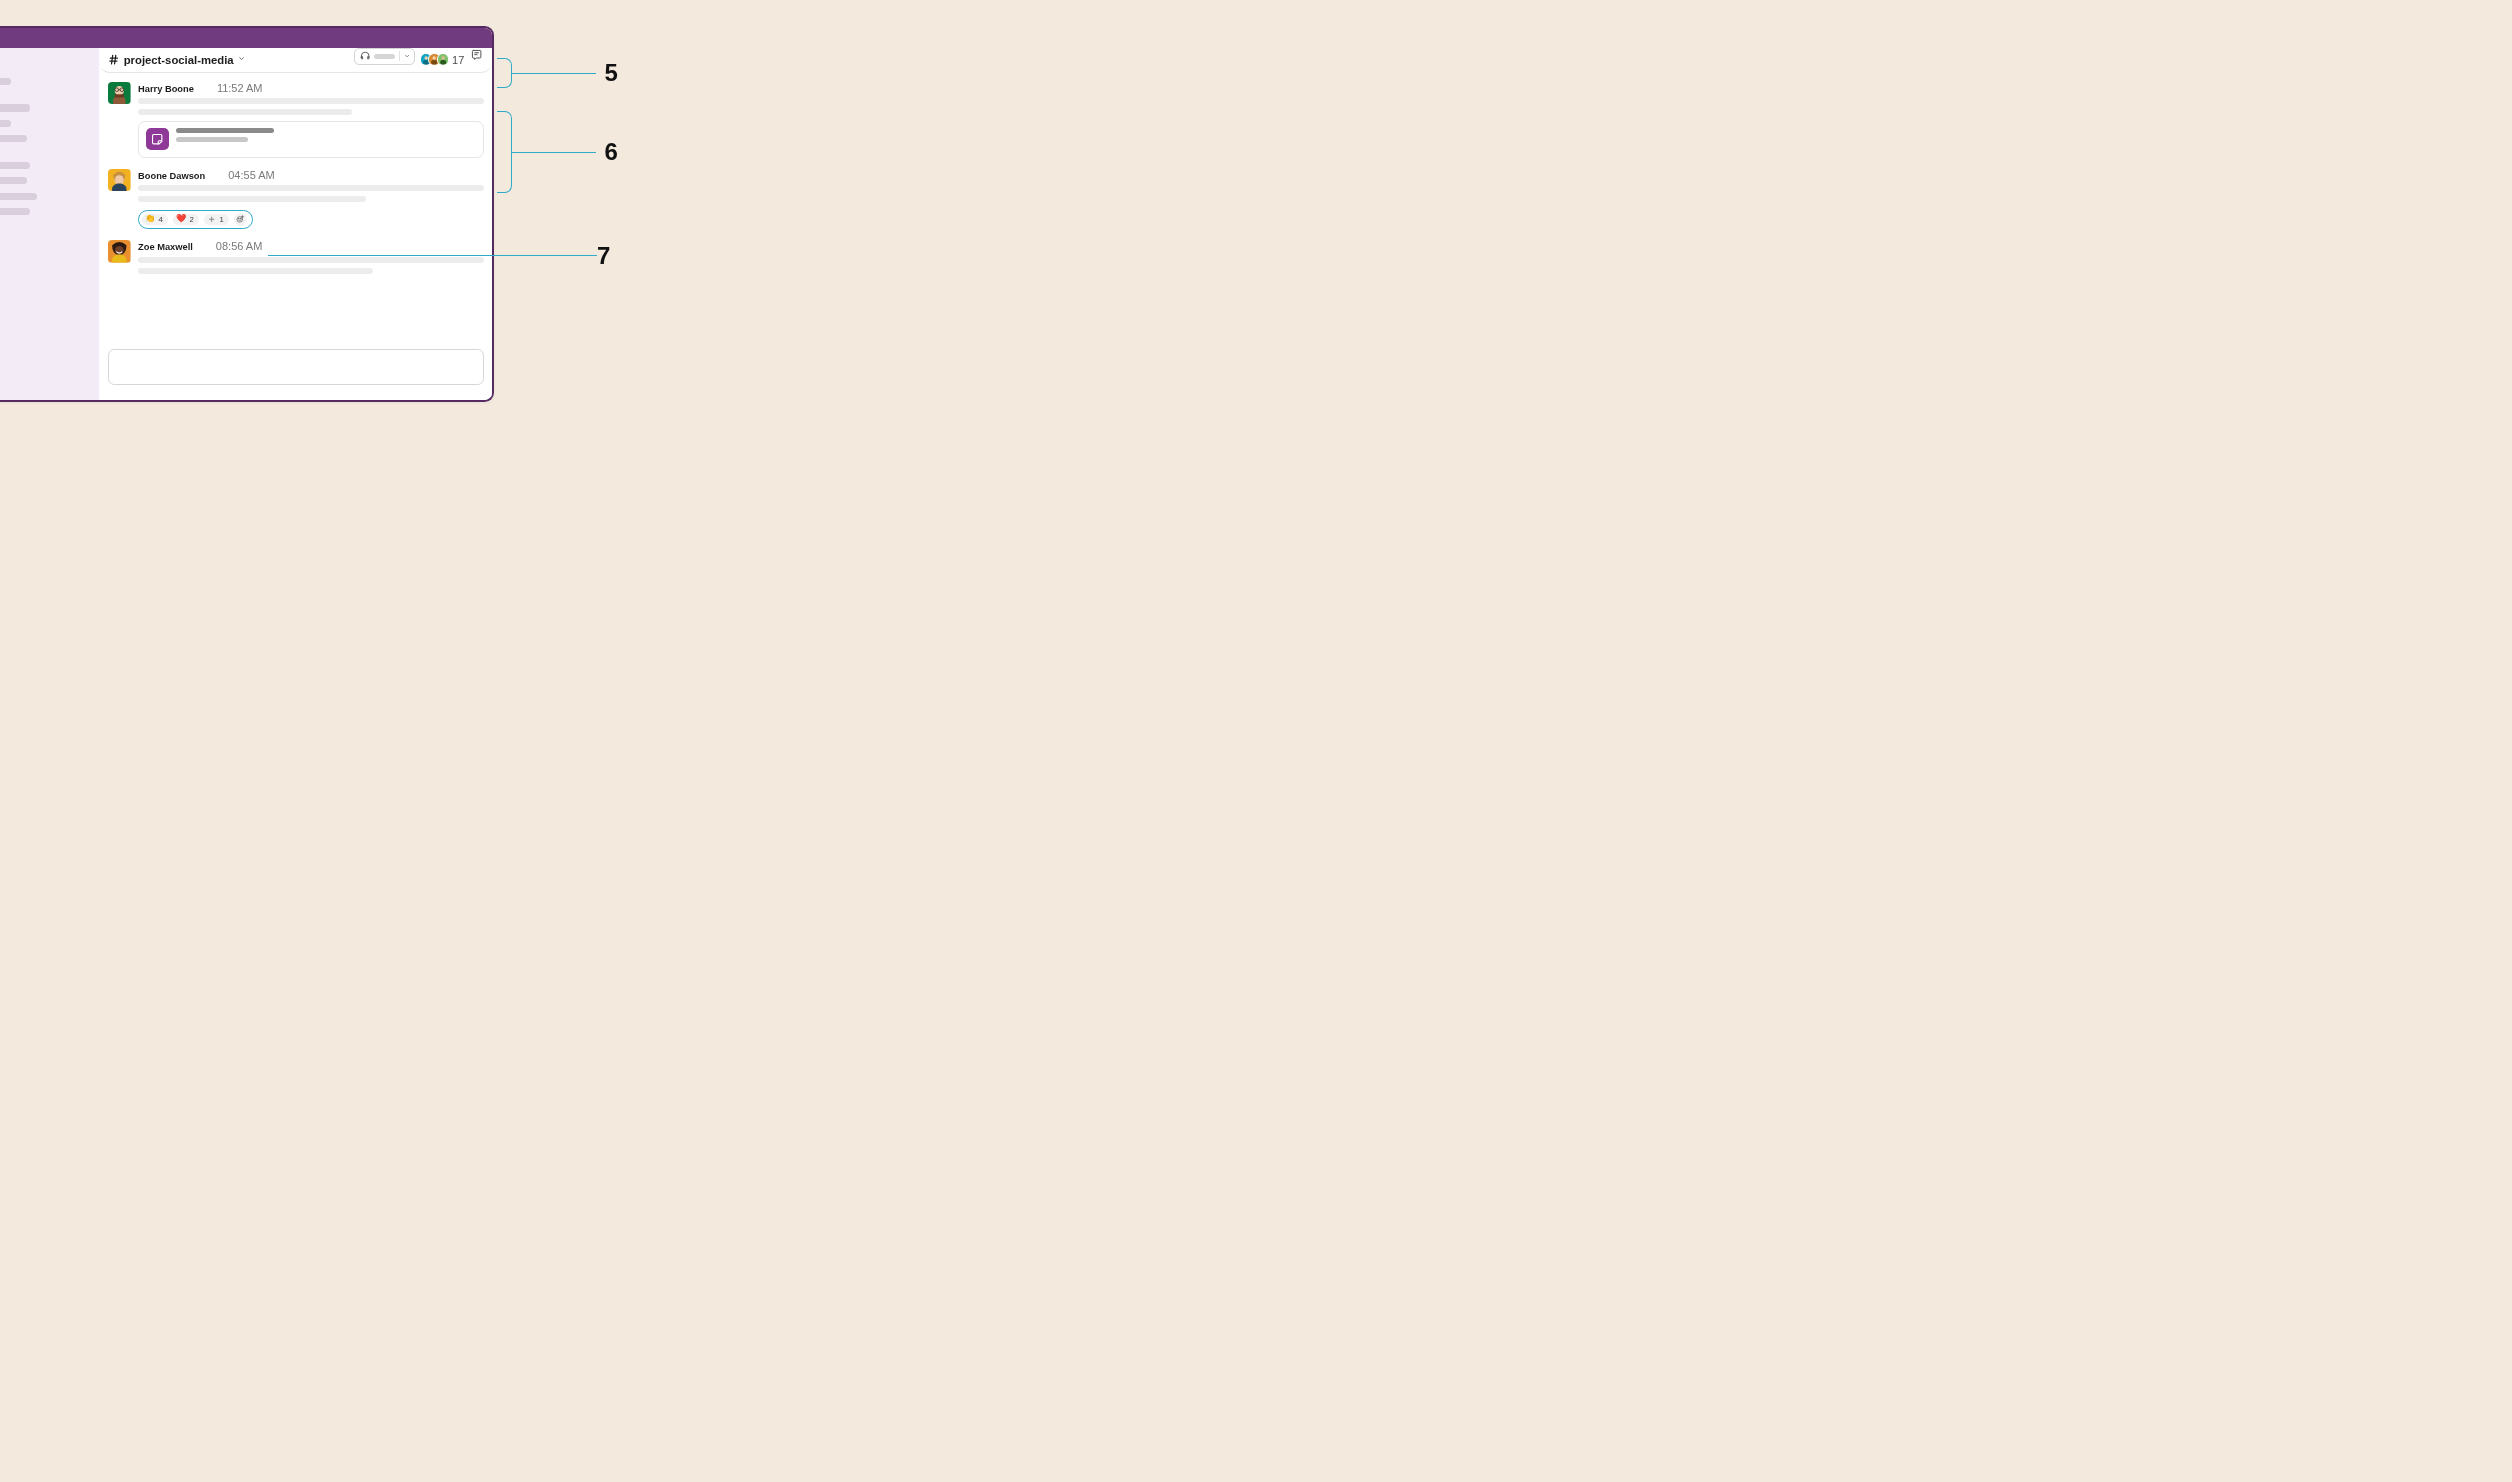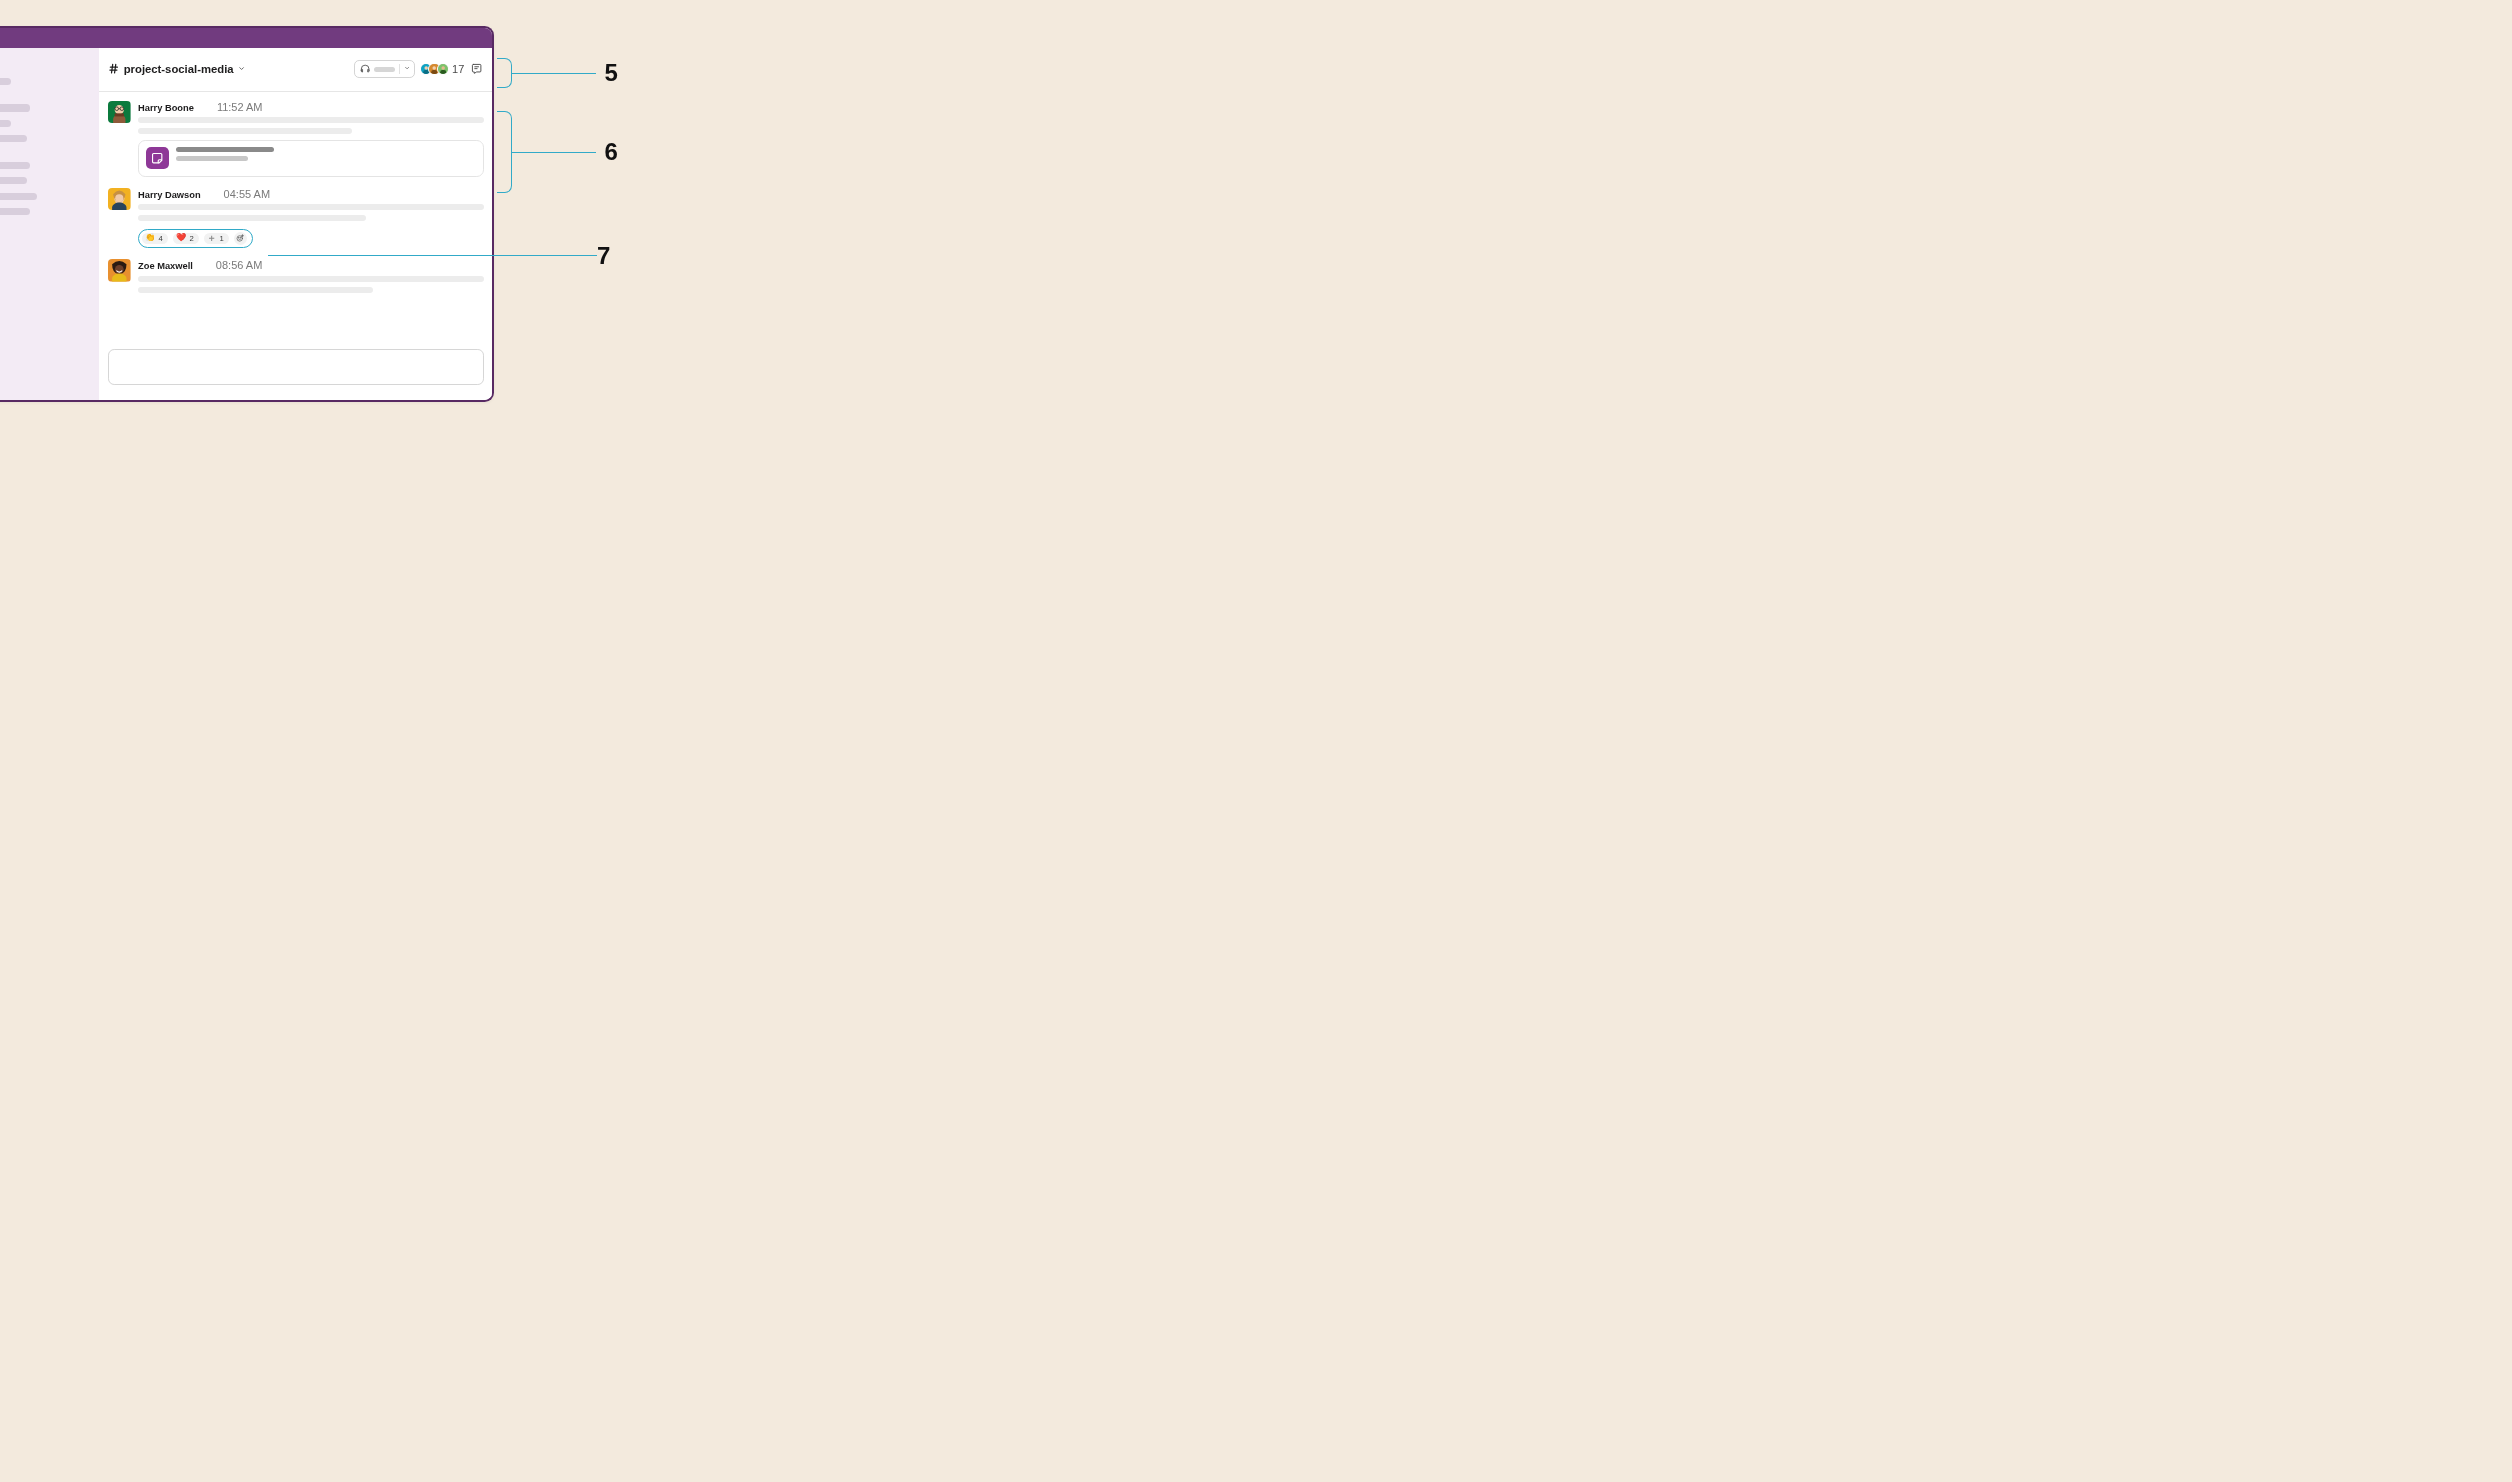--- a/index.html
+++ b/index.html
@@ -72,25 +72,25 @@
     flex: 1;
     background: #fff;
     display: flex;
     flex-direction: column;
     position: relative;
     min-width: 0;
   }
 
   .channel-header {
     display: flex;
-    align-items: center;
-    height: 44px;
+    height: 25px;
     padding: 0 8.2px 0 9.3px;
     border-bottom: 0.5px solid #e6e6e6;
     gap: 5.1px;
+    border-radius: 11px;
   }
   .channel-name-wrap {
     display: flex;
     align-items: center;
     gap: 4.1px;
     cursor: pointer;
   }
   .hash-icon svg { display: block; }
   .channel-name {
     font-size: 11.3px;
@@ -411,21 +411,21 @@
               <svg viewBox="0 0 44 44">
                 <rect width="44" height="44" fill="#f2b121"></rect>
                 <ellipse cx="22" cy="20" rx="10" ry="11" fill="#f0caa8"></ellipse>
                 <path d="M10 12 q12 -14 24 0 q-2 14 -12 16 q-10 -2 -12 -16z" fill="#c79042"></path>
                 <circle cx="22" cy="20" r="8" fill="#f0caa8"></circle>
                 <path d="M8 44 v-6 c0-6 7-10 14-10 s14 4 14 10 v6 z" fill="#29445c"></path>
               </svg>
             </div>
             <div class="msg-body">
               <div class="msg-head">
-                <span class="author">Harry Dawson</span>
+                <span class="author">Boone Dawson</span>
                 <span class="timestamp">04:55 AM</span>
               </div>
               <div class="line full"></div>
               <div class="line l65"></div>
 
               <div class="reactions-wrap">
                 <div class="react-pill">
                   <span class="em">👏</span>
                   <span>4</span>
                 </div>

